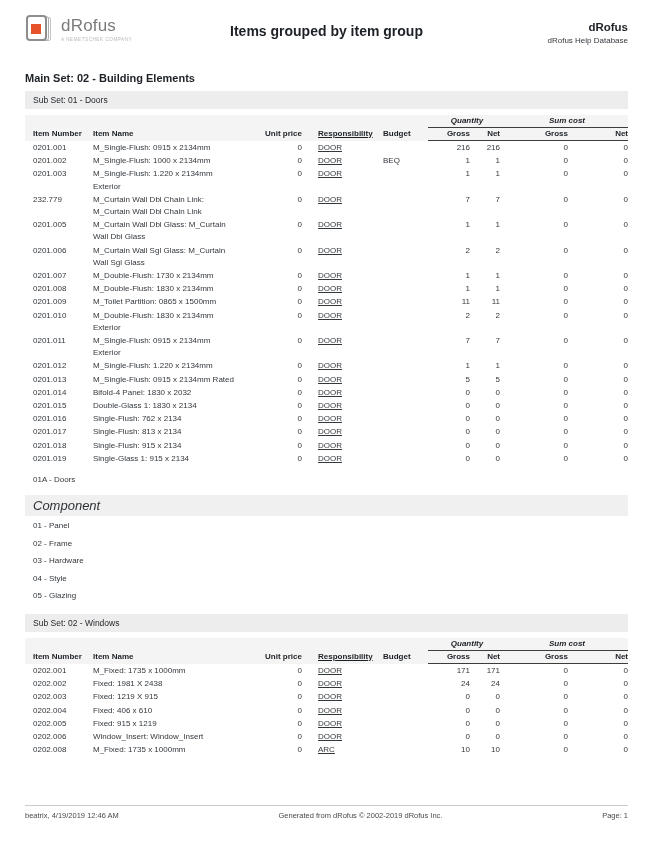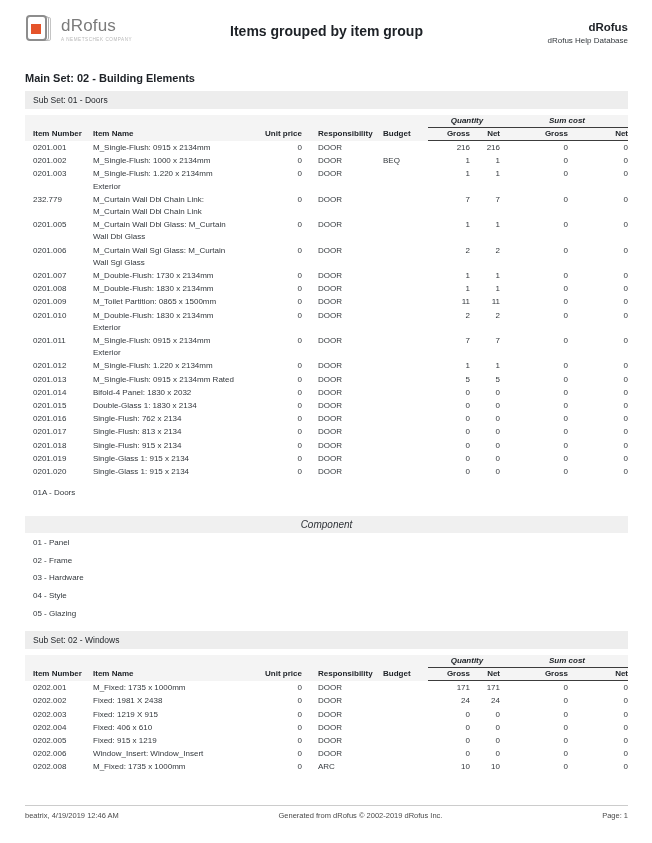--- a/index.html
+++ b/index.html
@@ -32,30 +32,30 @@
 
   table.items { width:603px; border-collapse:collapse; table-layout:fixed; margin-top:6px; font-size:8px; }
   table.items th, table.items td { vertical-align:top; padding:0; line-height:12.2px; overflow:hidden; white-space:nowrap; }
   table.items thead th { background:#f4f4f4; text-align:left; font-weight:bold; color:#1d2126; line-height:12px; }
   th.grp { text-align:center !important; border-bottom:1px solid #3c3c3c;font-style:italic; }
   th.grp-empty { background:#f4f4f4; }
   th.hline { border-bottom:1px solid #3c3c3c; }
   .num { text-align:right !important; }
   .c-itemno { padding-left:8px !important; }
   .c-name   { padding-left:8px !important; }
-  .c-resp   { padding-left:16px !important; }
+  .c-resp   { padding-left:16px !important;text-decoration:underline; }
   .c-budget { padding-left:3px !important; }
   .c-qg { padding-right:4px !important; }
   .c-qn { padding-right:6px !important; }
   .c-sg { padding-right:8px !important; }
   table.items tbody td { color:#33383d; }
   table.items tbody tr td { padding-top:1px; }
 
   .note { margin-top:9px; font-size:8px; color:#33383d; padding-left:8px; line-height:12px; }
-  .comp-band { margin-top:17px; background:#f0f0f0; font-size:10px; font-style:italic; color:#2f3338; padding:3px 8px;text-align:center; }
+  .comp-band { margin-top:9px; background:#f0f0f0; font-size:13px; font-style:italic; color:#2f3338; padding:3px 8px; }
   .comp-item { font-size:8px; color:#33383d; padding-left:8px; line-height:14.6px; margin-top:3px; }
 
   
   .page-footer { position:absolute; left:25px; right:24px; top:805px; border-top:1px solid #cccccc; padding-top:5px; display:flex; justify-content:space-between; font-size:7.5px; color:#4a4a4a; }
 </style>
 </head>
 <body>
 
 <div class="page">
 
@@ -639,49 +639,20 @@
               <td class="num c-sg">
                 <div>0</div>
               </td>
               <td class="num c-sn">
                 <div>0</div>
               </td>
             </tr>
             <tr>
               <td class="c-itemno">
                 <div>0201.019</div>
-              </td>
-              <td class="c-name">
-                <div>Single-Glass 1: 915 x 2134</div>
-              </td>
-              <td class="num">
-                <div>0</div>
-              </td>
-              <td class="c-resp">
-                <div>DOOR</div>
-              </td>
-              <td class="c-budget">
-                <div></div>
-              </td>
-              <td class="num c-qg">
-                <div>0</div>
-              </td>
-              <td class="num c-qn">
-                <div>0</div>
-              </td>
-              <td class="num c-sg">
-                <div>0</div>
-              </td>
-              <td class="num c-sn">
-                <div>0</div>
-              </td>
-            </tr>
-            <tr>
-              <td class="c-itemno">
-                <div>0201.020</div>
               </td>
               <td class="c-name">
                 <div>Single-Glass 1: 915 x 2134</div>
               </td>
               <td class="num">
                 <div>0</div>
               </td>
               <td class="c-resp">
                 <div>DOOR</div>
               </td>

